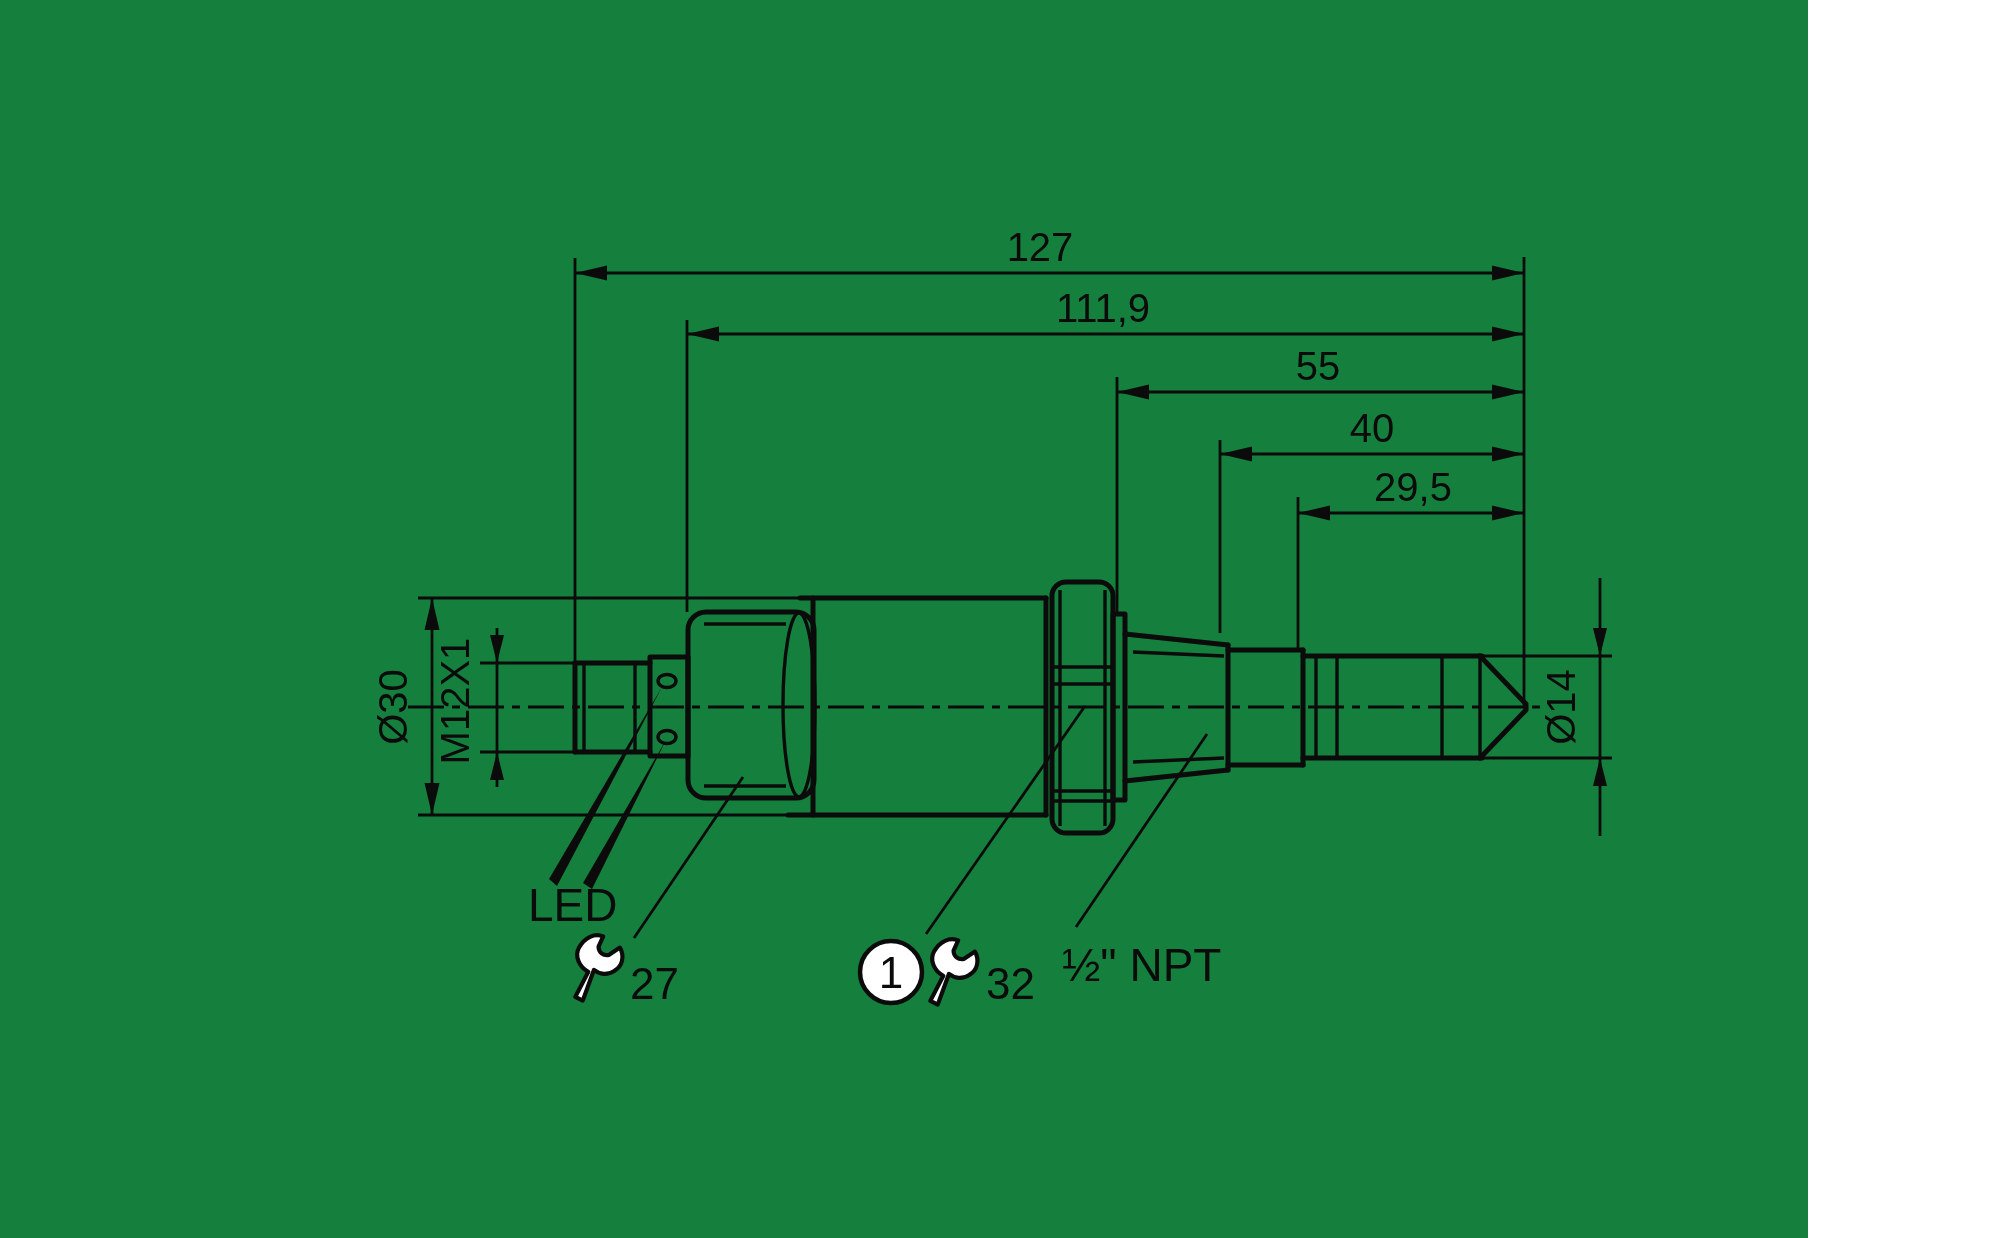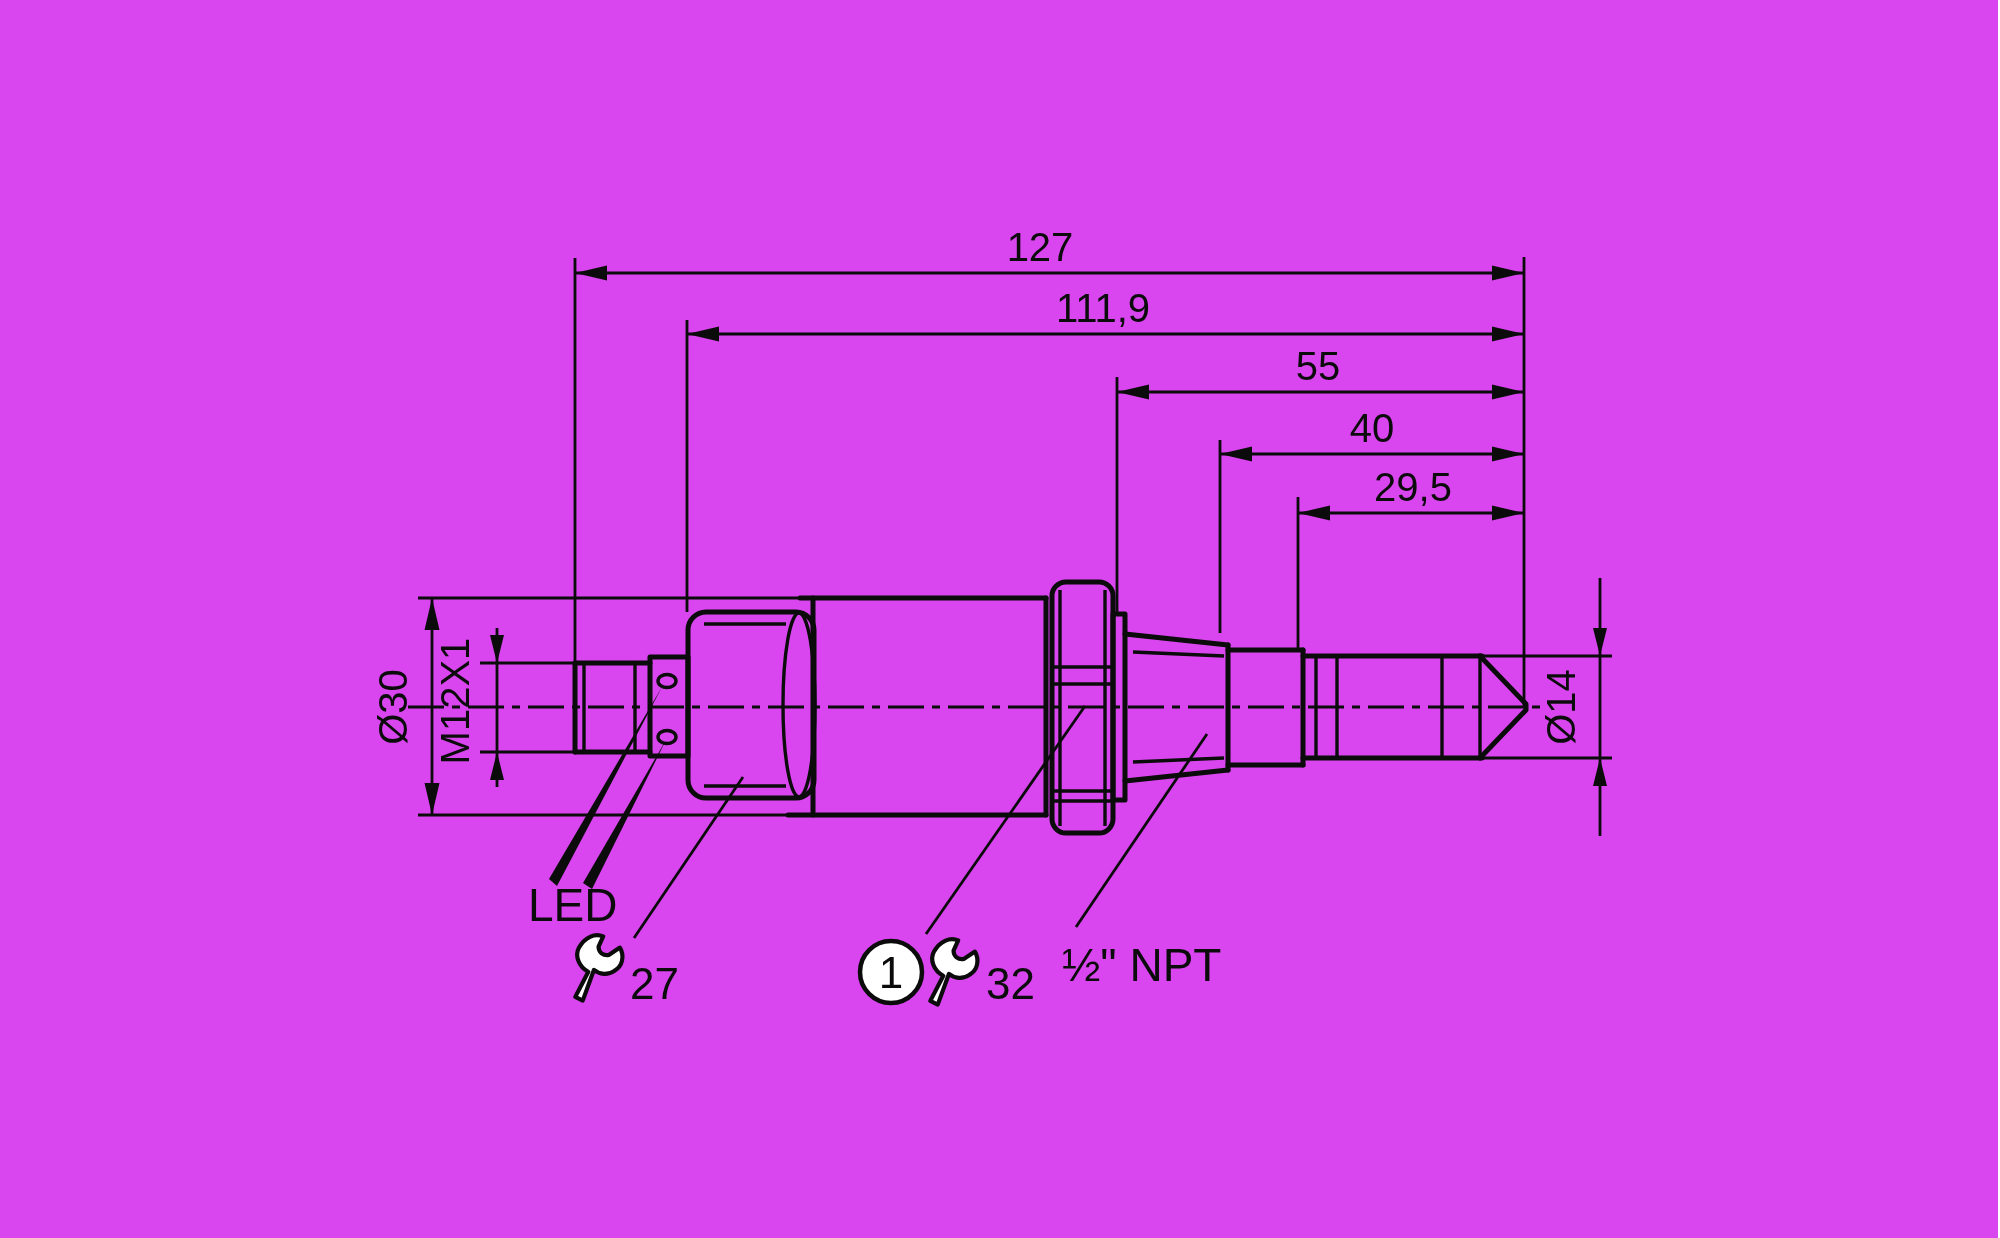--- a/index.html
+++ b/index.html
@@ -1,16 +1,16 @@
 <!DOCTYPE html>
 <html><head>
 <meta charset="utf-8">
 <style>
   html,body{margin:0;padding:0;background:#fff;}
-  .stage{position:relative;width:1998px;height:1238px;background:#d946ef;overflow:hidden;}
+  .stage{position:relative;width:1808px;height:1238px;background:#15803d;overflow:hidden;}
   svg{position:absolute;inset:0;}
   text{font-family:"Liberation Sans","DejaVu Sans",sans-serif;fill:#0b0b0b;}
   .dimtxt{font-size:40px;}
   .lbltxt{font-size:46px;}
   .calltxt{font-size:44px;}
   .thin{stroke:#0b0b0b;stroke-width:2.8;fill:none;}
   .part{stroke:#0b0b0b;stroke-width:5;fill:none;stroke-linejoin:round;stroke-linecap:round;}
   .part2{stroke:#0b0b0b;stroke-width:3.4;fill:none;stroke-linejoin:round;}
   .cl{stroke:#0b0b0b;stroke-width:2.8;fill:none;stroke-dasharray:36 8 8 8;}
   .arr{fill:#0b0b0b;stroke:none;}

